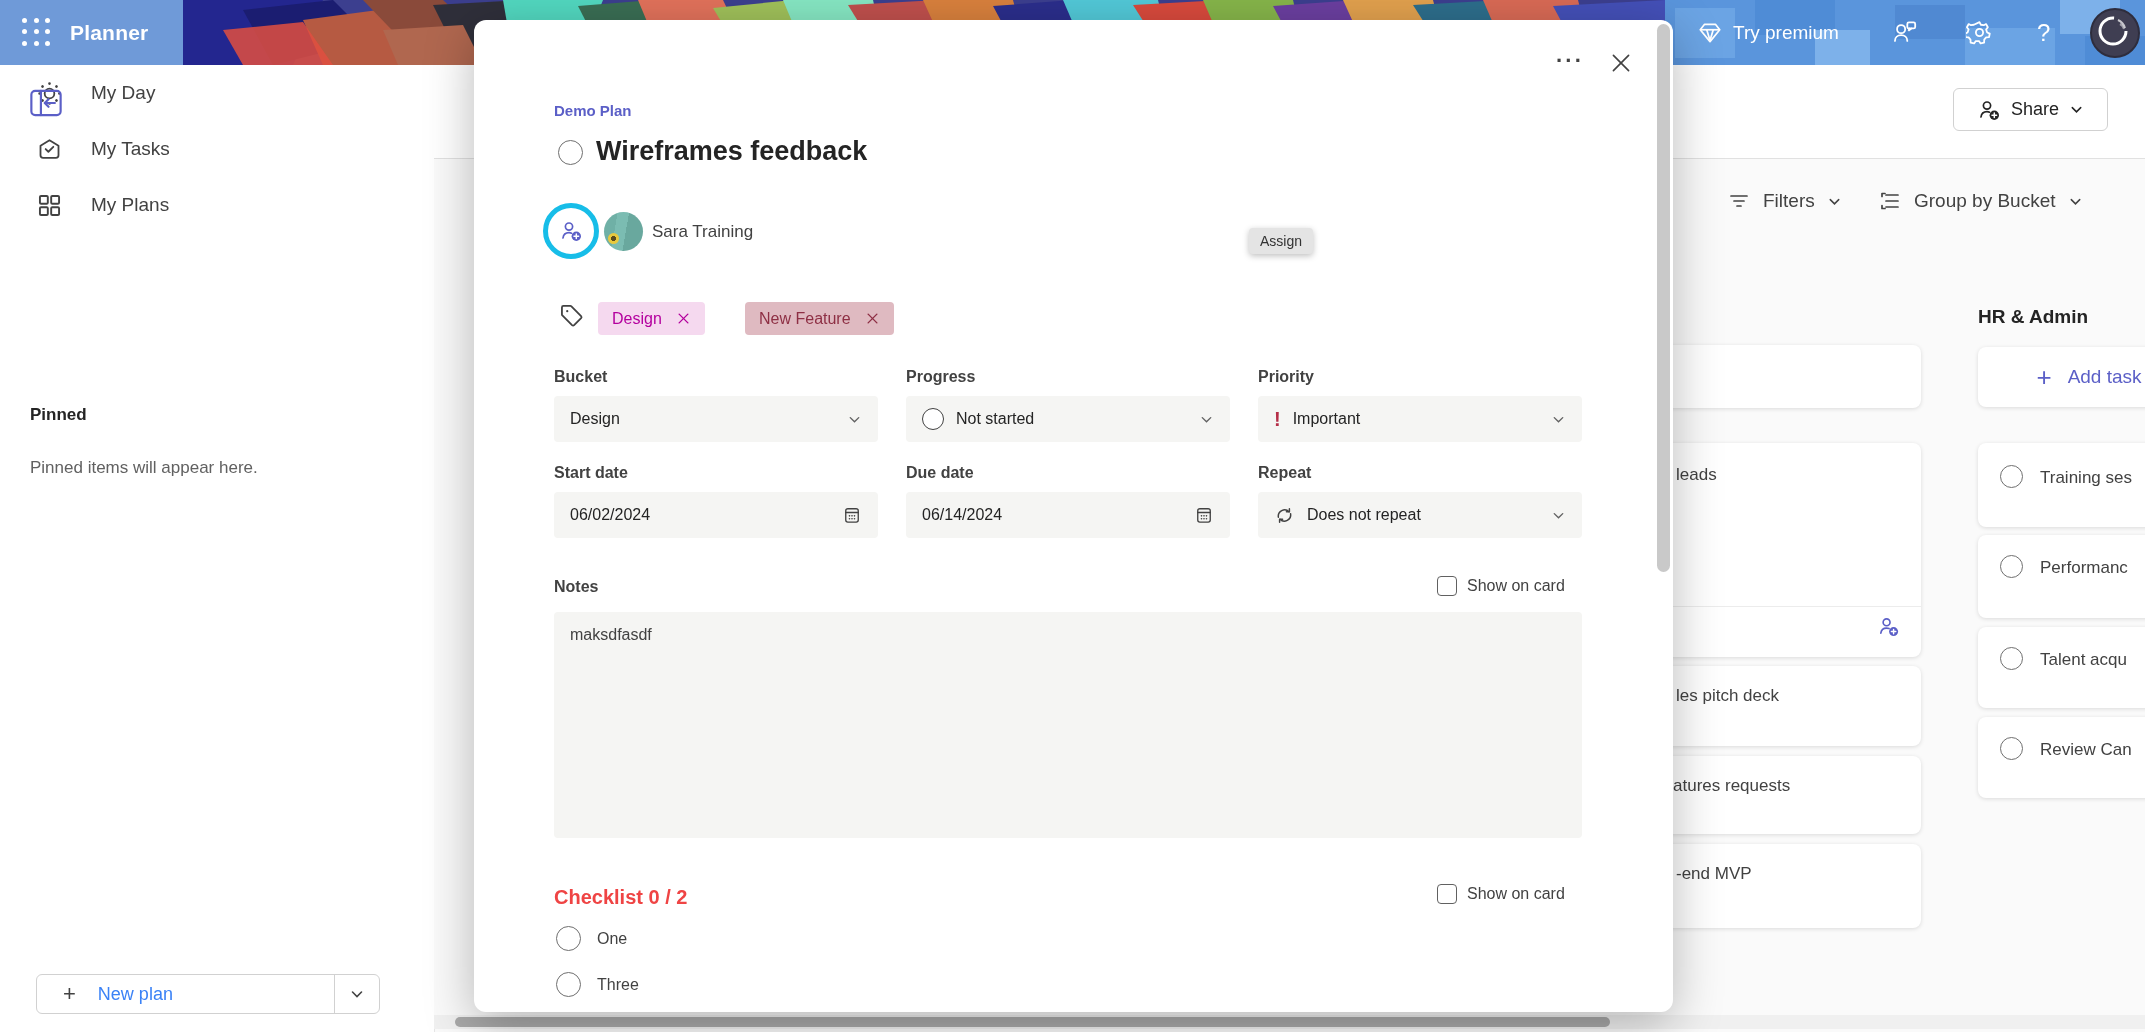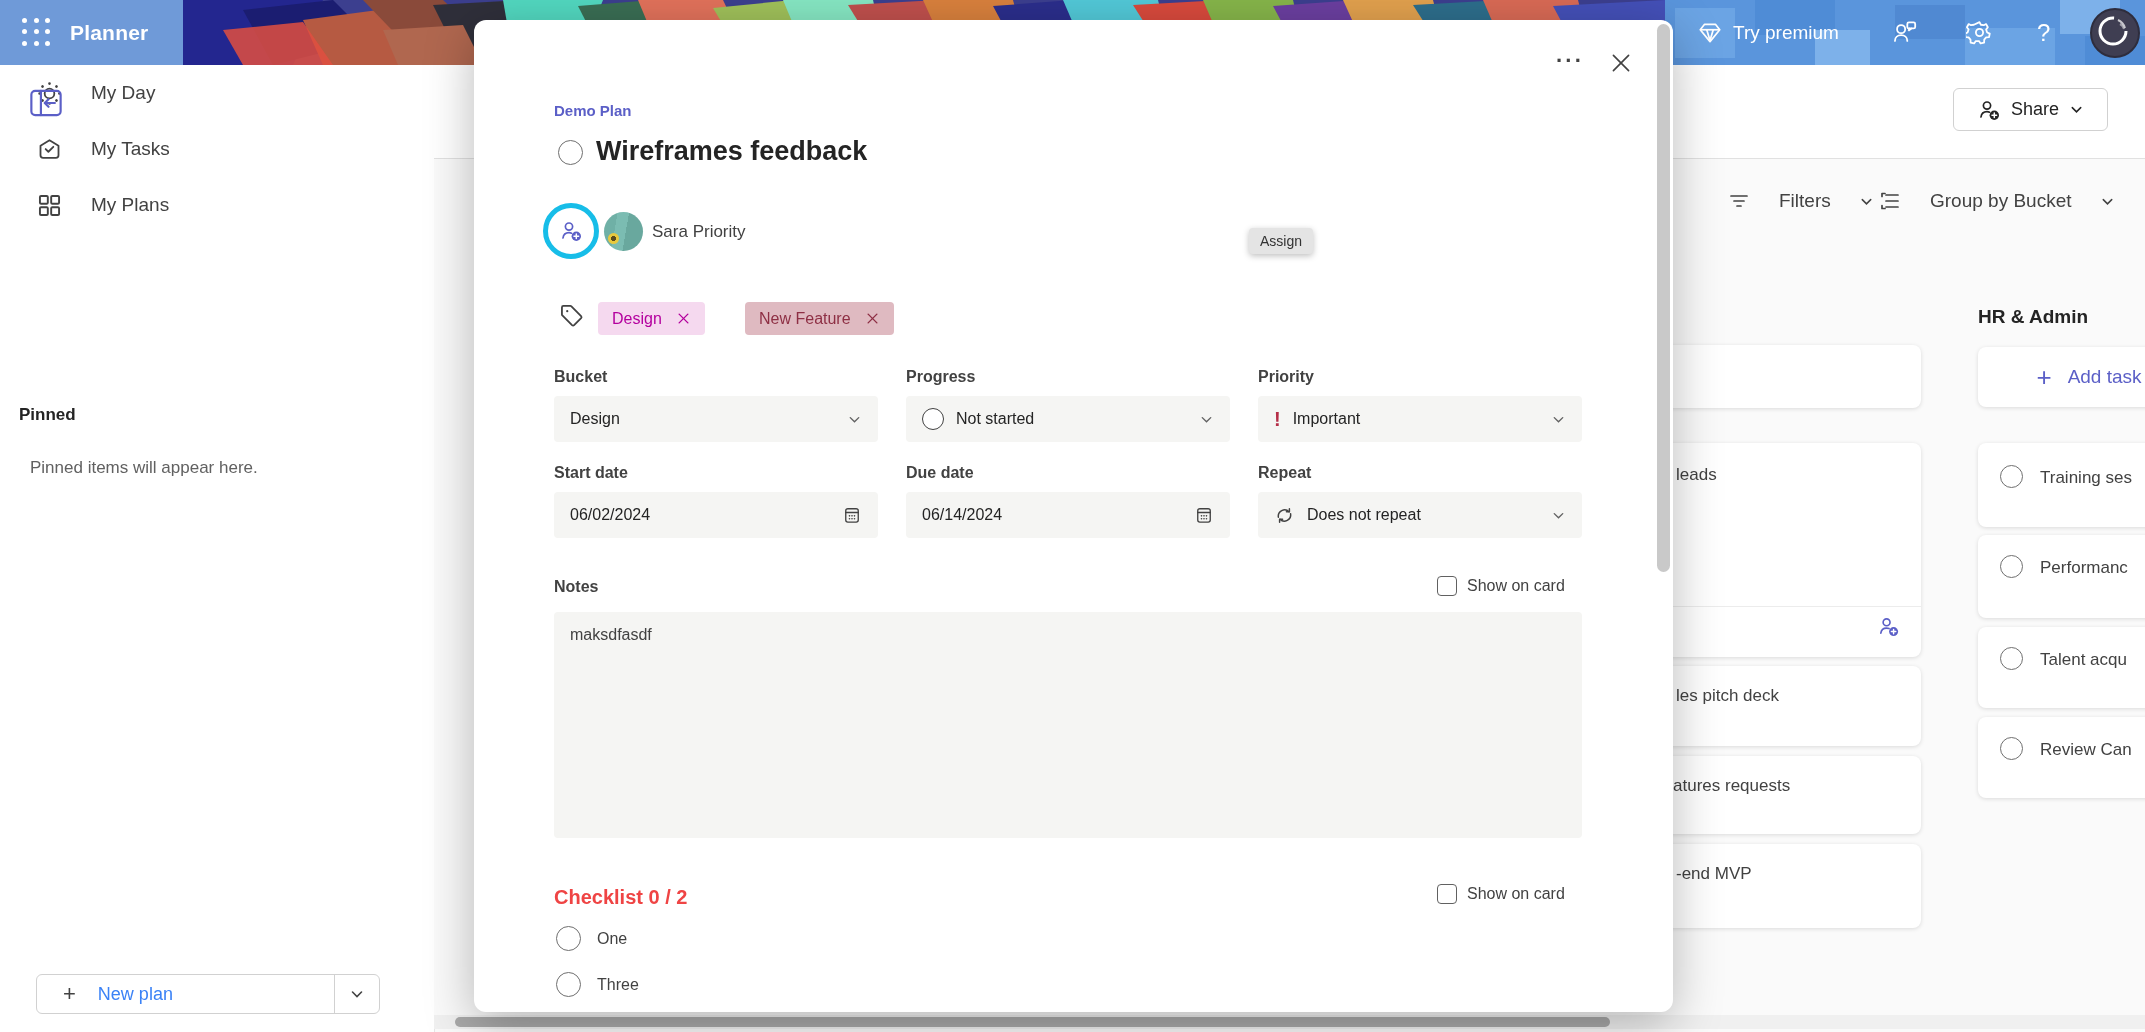--- a/index.html
+++ b/index.html
@@ -21,34 +21,34 @@
   .tb-item{display:flex;align-items:center;gap:10px;cursor:pointer;}
   .tb-ic{color:#fff;}
   .premium-label{font-size:19px;color:#fff;}
   .avatar-me{width:46px;height:46px;border-radius:50%;background:#3f3e52;position:relative;overflow:hidden;border:2px solid #2e2d3d;}
 
   
   .sidebar{left:0;top:65px;width:434px;height:967px;background:#fff;border-right:1px solid #e6e6e6;}
   .collapse-btn{left:28px;top:24px;width:36px;height:28px;color:#5b5fc7;cursor:pointer;}
   .nav-item{left:0;width:434px;height:56px;display:flex;align-items:center;gap:28px;padding-left:36px;box-sizing:border-box;
     font-size:19px;color:#424242;cursor:pointer;}
-  .side-sec{left:19px;font-size:17px;font-weight:700;color:#242424;}
+  .side-sec{left:30px;font-size:17px;font-weight:700;color:#242424;}
   .side-empty{left:30px;font-size:17px;color:#616161;}
   .newplan{left:36px;top:909px;width:342px;height:38px;border:1px solid #d1d1d1;border-radius:6px;background:#fff;
     display:flex;align-items:center;cursor:pointer;}
   .newplan .plus{font-size:22px;font-weight:400;color:#424242;margin-left:26px;}
   .newplan .lbl{font-size:18px;margin-left:22px;color:#3b82f6;}
   .newplan .divider{margin-left:auto;width:1px;height:100%;background:#d1d1d1;}
   .newplan .chev{width:44px;display:flex;align-items:center;justify-content:center;color:#424242;}
 
   
   .content-header{left:434px;top:65px;width:1711px;height:93px;background:#fff;border-bottom:1px solid #e1e1e1;}
   .share-btn{left:1953px;top:88px;width:153px;height:41px;background:#fff;border:1px solid #d1d1d1;border-radius:6px;
     display:flex;align-items:center;justify-content:center;gap:10px;font-size:18px;color:#242424;cursor:pointer;}
-  .toolbar-item{top:182px;height:38px;display:flex;align-items:center;gap:28px;font-size:19px;color:#424242;cursor:pointer;}
+  .toolbar-item{top:182px;height:38px;display:flex;align-items:center;gap:12px;font-size:19px;color:#424242;cursor:pointer;}
   .board{left:434px;top:159px;width:1711px;height:856px;background:#fafafa;}
   .card{position:absolute;background:#fff;border-radius:8px;box-shadow:0 1px 4px rgba(0,0,0,.13);}
   .card-text{font-size:17px;color:#424242;white-space:nowrap;}
   .col-head{font-size:19px;font-weight:700;color:#242424;}
   .circle-cb{border:1.6px solid #6f6f6f;border-radius:50%;box-sizing:border-box;background:#fff;}
   .addtask{display:flex;align-items:center;justify-content:center;gap:16px;color:#5b5fc7;font-size:19px;cursor:pointer;}
   .addtask .plus{font-size:26px;font-weight:300;}
 
   
   .modal{left:474px;top:20px;width:1199px;height:992px;background:#fff;border-radius:12px;
@@ -327,21 +327,21 @@
       <svg width="24" height="24" viewBox="0 0 24 24" fill="none" stroke="currentColor" stroke-width="1.7" stroke-linecap="round">
         <circle cx="10" cy="7.6" r="3.6"></circle>
           <path d="M4 19c.4-3.4 3-5.3 6-5.3.9 0 1.8.2 2.6.5"></path>
         <circle cx="17.3" cy="17.3" r="4.7" fill="currentColor" stroke="none"></circle>
           <path d="M17.3 15v4.6M15 17.3h4.6" stroke="#fff" stroke-width="1.5"></path>
       </svg>
     </div>
     <div class="abs avatar-sara" style="left:130px;top:192px;">
         <i></i>
       </div>
-    <div class="abs assignee-name" style="left:178px;top:202px;">Sara Priority</div>
+    <div class="abs assignee-name" style="left:178px;top:202px;">Sara Training</div>
     <div class="abs tooltip" style="left:775px;top:208px;">Assign</div>
 
     <svg class="abs" style="left:84px;top:282px;" width="27" height="27" viewBox="0 0 24 24" fill="none" stroke="#424242" stroke-width="1.6" stroke-linejoin="round">
       <path d="M3.5 4.8c0-.7.6-1.3 1.3-1.3h6.2c.35 0 .68.14.92.38l8.6 8.6c.5.5.5 1.3 0 1.85l-6.2 6.2c-.5.5-1.3.5-1.85 0l-8.6-8.6a1.3 1.3 0 0 1-.38-.92Z"></path>
       <circle cx="8.2" cy="8.2" r="1" fill="#424242" stroke="none"></circle>
     </svg>
     <div class="abs chip chip-design" style="left:124px;top:282px;">
       <span>Design</span>
       <svg class="x" width="15" height="15" viewBox="0 0 24 24" stroke="currentColor" stroke-width="2.2" stroke-linecap="round">
           <line x1="5" y1="5" x2="19" y2="19"></line>

